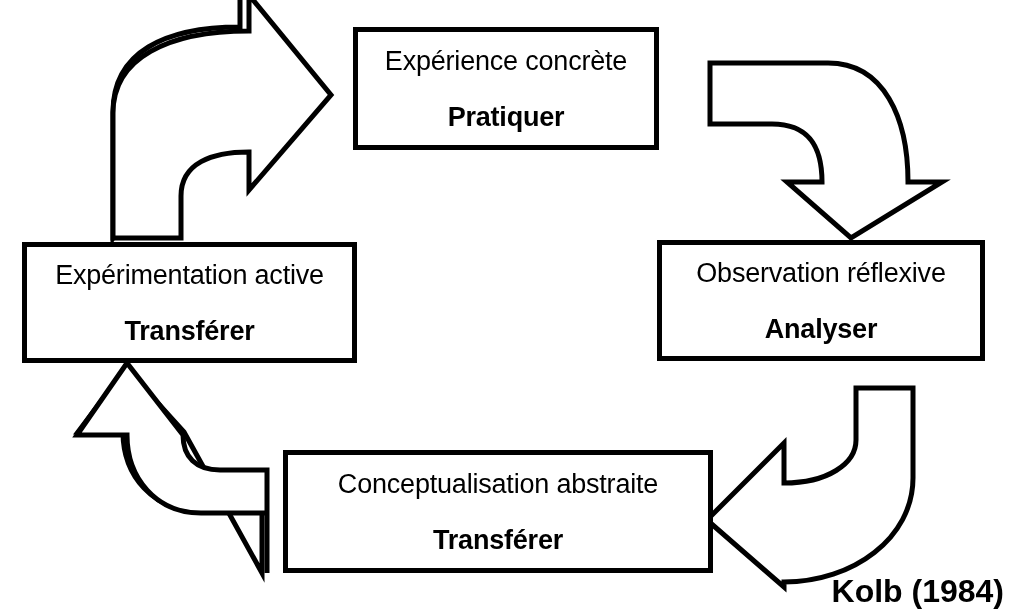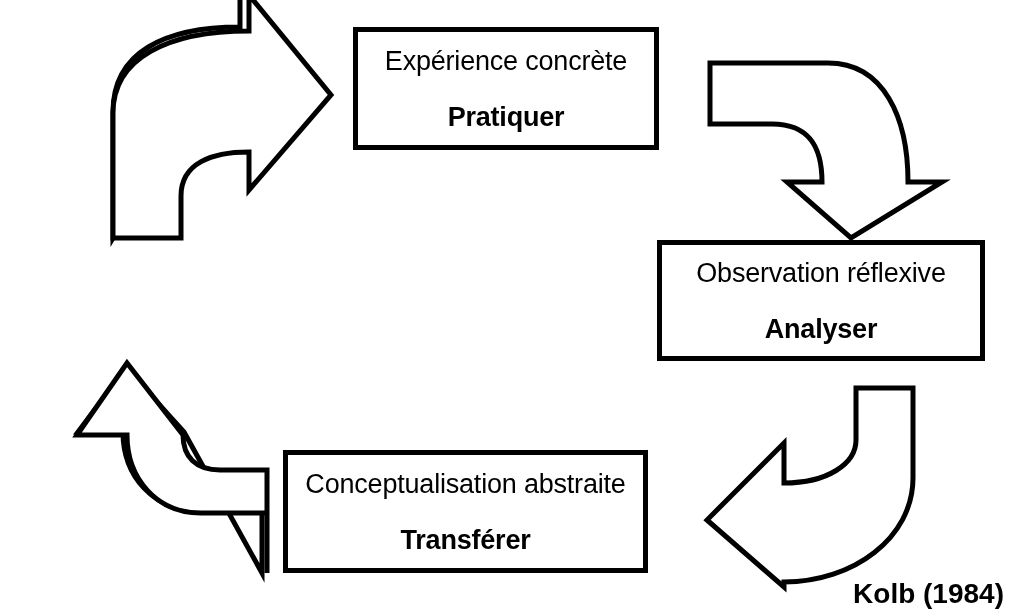--- a/index.html
+++ b/index.html
@@ -62,21 +62,21 @@
   #box-reflective .node-verb { margin-top: 26px; }
   #box-active .node-title { margin-top: 2px; }
   #box-active .node-verb { margin-top: 26px; }
   #box-abstract .node-title { margin-top: 2px; }
   #box-abstract .node-verb { margin-top: 26px; }
 
   .citation {
     position: absolute;
     right: 10px;
     bottom: 6px;
-    font-size: 28px;
+    font-size: 32px;
     font-weight: bold;
     white-space: nowrap;
   }
 </style>
 </head>
 <body>
 
 <div id="canvas">
 
   <svg class="arrows-layer" viewBox="0 0 1014 616" width="1014" height="616">
@@ -150,21 +150,25 @@
   <div class="node-box" id="box-reflective" style="left:657px; top:240px; width:328px; height:121px;">
     <div class="node-title">Observation réflexive</div>
     <div class="node-verb">Analyser</div>
   </div>
 
   <div class="node-box" id="box-concrete" style="left:353px; top:27px; width:306px; height:123px;">
     <div class="node-title">Expérience concrète</div>
     <div class="node-verb">Pratiquer</div>
   </div>
 
-  <div class="node-box" id="box-abstract" style="left:283px; top:450px; width:365px; height:123px;">
+  <div class="node-box" id="box-abstract" style="left:283px; top:450px; width:430px; height:123px;">
     <div class="node-title">Conceptualisation abstraite</div>
     <div class="node-verb">Transférer</div>
   </div>
 
+  <div class="node-box" id="box-active" style="left:22px; top:242px; width:335px; height:121px;">
+    <div class="node-title">Expérimentation active</div>
+    <div class="node-verb">Transférer</div>
+  </div>
 
   <div class="citation">Kolb (1984)</div>
 
 </div>
 
 </body></html>

